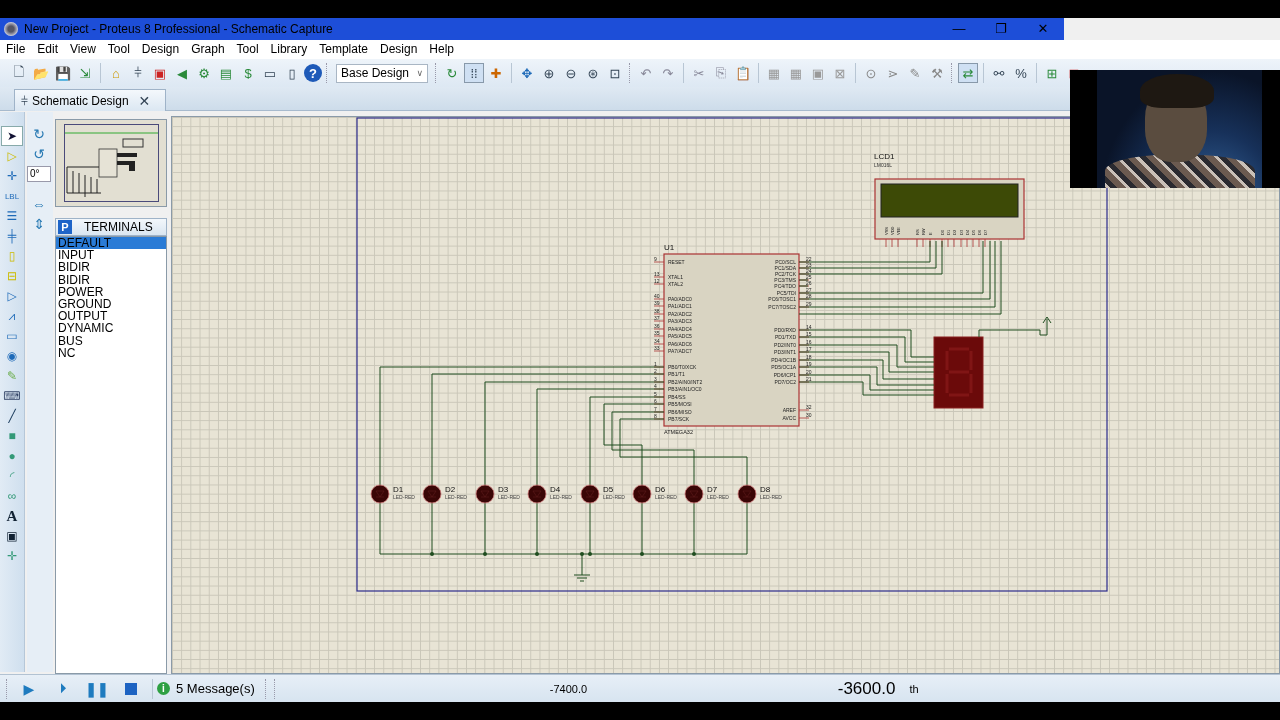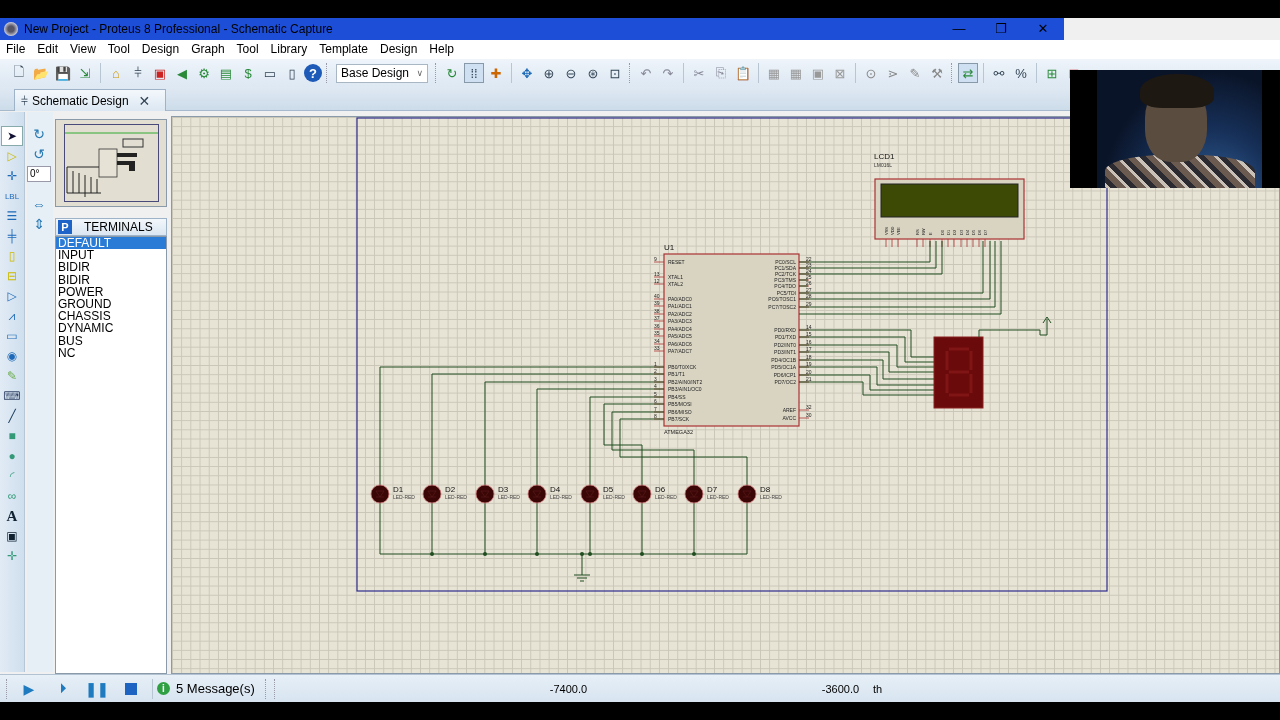--- a/index.html
+++ b/index.html
@@ -25,21 +25,21 @@
 .lt.sel{background:#fff;border:1px solid #8aa}
 .rottools{position:absolute;left:27px;top:94px;width:26px;height:560px;background:#e6eef6}
 .rt{width:24px;height:20px;display:flex;align-items:center;justify-content:center;font-size:14px;color:#2779b3;margin-bottom:0}
 .angle{width:24px;height:16px;background:#fff;border:1px solid #99a;font-size:10px;line-height:14px;padding-left:2px;margin:2px 0 12px}
 .overview{position:absolute;left:55px;top:101px;width:112px;height:88px;background:#e2dfd2;border:1px solid #8a9aa8}
 .overview .inner{position:absolute;left:8px;top:4px;width:95px;height:78px;border:1px solid #4a4a7a}
 .termhead{position:absolute;left:55px;top:200px;width:112px;height:18px;background:linear-gradient(#f3f7fb,#dae6f1);border:1px solid #9fb3c8;display:flex;align-items:center;font-size:12px}
 .termhead .p{width:14px;height:14px;background:#1e64c8;color:#fff;font-weight:bold;font-size:11px;text-align:center;line-height:14px;margin:0 12px 0 2px}
 .termlist{position:absolute;left:55px;top:218px;width:112px;height:438px;background:#fff;border:1px solid #8a9aa8}
 .termlist div{height:12.2px;line-height:12px;font-size:12px;padding-left:2px}
-.termlist .sel{background:#2a7bd6;color:#ffffff}
+.termlist .sel{background:#2a7bd6;color:#000000}
 .canvas{position:absolute;left:171px;top:98px;width:1109px;height:558px;background-color:#e8e4d5;background-image:linear-gradient(#c9c6b8 1px,transparent 1px),linear-gradient(90deg,#c9c6b8 1px,transparent 1px);background-size:9.2px 9.2px;border:1px solid #8a9aa8;overflow:hidden}
 .statusbar{position:absolute;left:0;top:656px;width:1280px;height:28px;background:linear-gradient(#e7eff7,#d7e4f0);border-top:1px solid #b2c2d2;display:flex;align-items:center}
 .sb-btn{width:22px;height:20px;display:flex;align-items:center;justify-content:center;margin:0 6px;color:#1e7bbf;font-size:14px}
 .stop{width:12px;height:12px;background:#1d63c2}
 .msgicon{width:13px;height:13px;border-radius:50%;background:#2ea043;color:#fff;font-size:10px;font-weight:bold;text-align:center;line-height:13px;margin-right:6px}
 .webcam{position:absolute;left:1070px;top:52px;width:210px;height:118px;background:#000;overflow:hidden}
 .webcam .bg{position:absolute;left:27px;top:0;width:165px;height:118px;background:radial-gradient(ellipse at 70% 120%,#3b6ea6 0%,#17315a 40%,#0a1428 70%)}
 .webcam .head{position:absolute;left:75px;top:12px;width:62px;height:80px;border-radius:45% 45% 40% 40%;background:#5a4c3f}
 .webcam .hair{position:absolute;left:70px;top:4px;width:74px;height:34px;border-radius:50% 50% 30% 30%;background:#1e1812}
 .webcam .body{position:absolute;left:35px;top:85px;width:150px;height:40px;border-radius:40% 40% 0 0;background:repeating-linear-gradient(45deg,#6b5a50 0 6px,#c9c0b8 6px 9px,#2a2a30 9px 14px)}
@@ -191,21 +191,21 @@
     <span class="p">P</span>
     <span>TERMINALS</span>
   </div>
   <div class="termlist">
     <div class="sel">DEFAULT</div>
     <div>INPUT</div>
     <div>BIDIR</div>
     <div>BIDIR</div>
     <div>POWER</div>
     <div>GROUND</div>
-    <div>CHASSIS</div>
+    <div>OUTPUT</div>
     <div>DYNAMIC</div>
     <div>BUS</div>
     <div>NC</div>
   </div>
 
   <div class="canvas">
     <svg width="1109" height="558" viewBox="0 0 1109 558" style="position:absolute;left:0;top:0">
 
       <rect x="185" y="1" width="750" height="473" fill="none" stroke="#2c2c8c" stroke-width="1.2"></rect>
 
@@ -484,16 +484,16 @@
     <div class="sb-btn" style="font-weight:bold">❚❚</div>
     <div class="sb-btn">
         <div class="stop"></div>
       </div>
     <div class="tbsep"></div>
     <div class="msgicon">i</div>
     <span style="font-size:13px">5 Message(s)</span>
     <div class="grip" style="margin-left:10px"></div>
     <div class="grip"></div>
     <span style="font-size:11px;margin-left:270px;width:270px">-7400.0</span>
-    <span style="font-size:11px;margin-left:2px">-3600.0</span>
+    <span style="font-size:17px;margin-left:18px">-3600.0</span>
     <span style="font-size:11px;margin-left:14px">th</span>
   </div>
 </div>
 
 </body></html>

